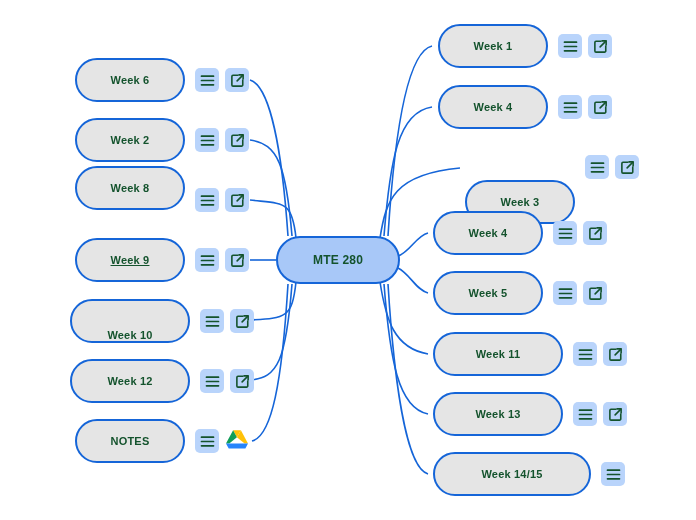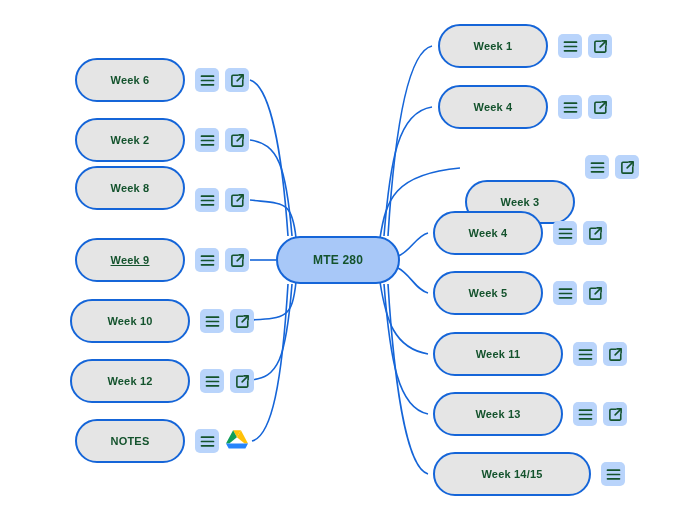--- a/index.html
+++ b/index.html
@@ -160,21 +160,21 @@
           </g>
         </svg>
       </div>
       <div class="icon-btn" style="left: 225px; top: 248px;">
         <svg width="15" height="15" viewBox="0 0 16 16">
           <path d="M8.4 2.4H3.2A1.2 1.2 0 0 0 2 3.6v9.2A1.2 1.2 0 0 0 3.2 14h9.2a1.2 1.2 0 0 0 1.2-1.2V7.6" fill="none" stroke="#14532d" stroke-width="1.7" stroke-linecap="round" stroke-linejoin="round"></path>
           <path d="M9.6 2h4.4v4.4" fill="none" stroke="#14532d" stroke-width="1.7" stroke-linecap="round" stroke-linejoin="round"></path>
           <line x1="7.6" y1="8.4" x2="13.7" y2="2.3" stroke="#14532d" stroke-width="1.7" stroke-linecap="round"></line>
         </svg>
       </div>
-      <div class="node" style="left: 70px; top: 299px; width: 120px;">
+      <div class="node" style="left: 70px; top: 299px; width: 120px; align-items: flex-end;">
         <span>Week 10</span>
       </div>
       <div class="icon-btn" style="left: 200px; top: 309px;">
         <svg width="15" height="13" viewBox="0 0 15 13">
           <g stroke="#14532d" stroke-width="1.7" stroke-linecap="round">
             <line x1="1.5" y1="2.2" x2="13.5" y2="2.2"></line>
             <line x1="1.5" y1="6.5" x2="13.5" y2="6.5"></line>
             <line x1="1.5" y1="10.8" x2="13.5" y2="10.8"></line>
           </g>
         </svg>

